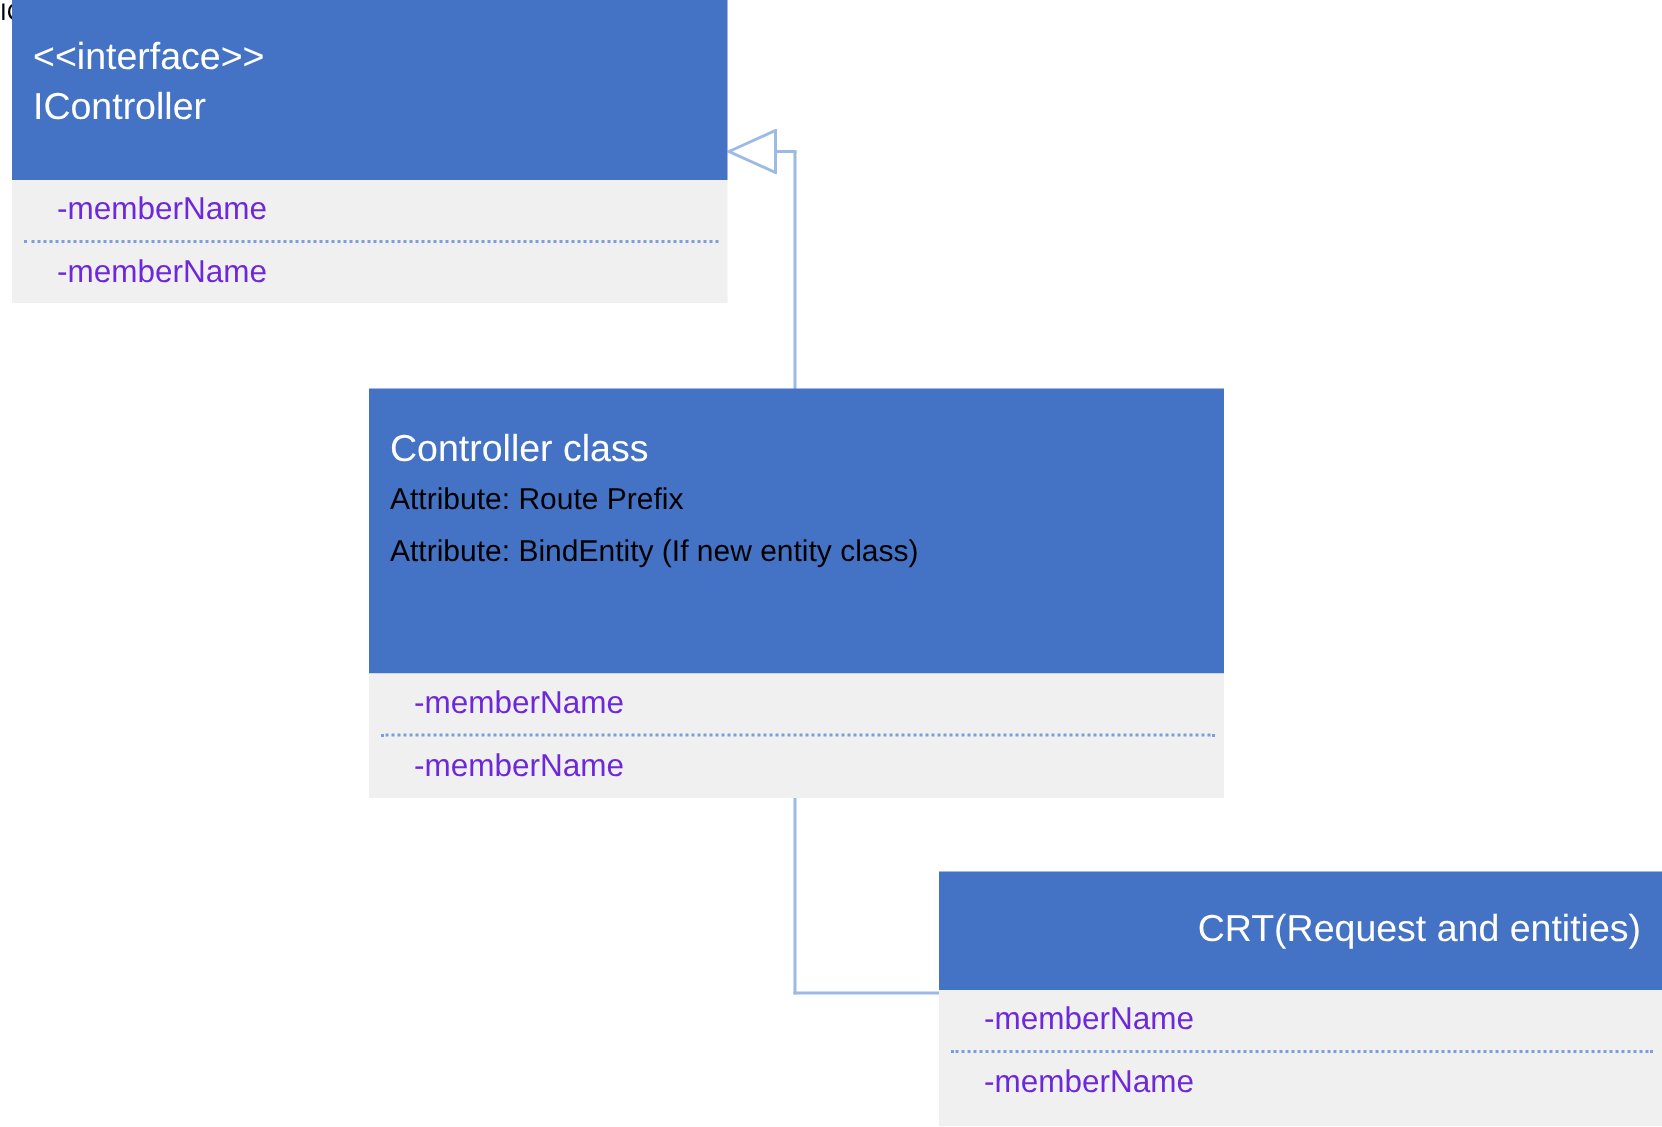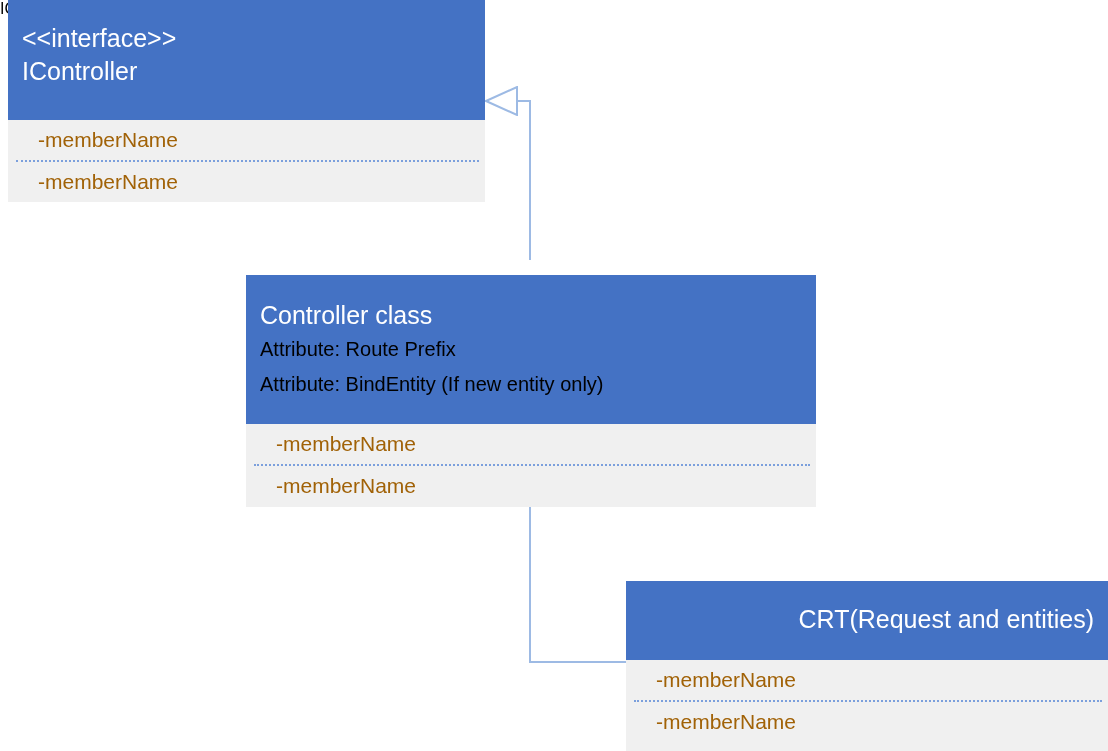--- a/index.html
+++ b/index.html
@@ -55,21 +55,21 @@
   }
   .uml-body {
     box-sizing: border-box;
     background: #F0F0F0;
     padding: 0;
     overflow: hidden;
   }
   .uml-member {
     box-sizing: border-box;
     font-size: 21px;
-    color: #a16207;
+    color: #6d28d9;
     padding-left: 30px;
     display: flex;
     align-items: center;
     white-space: pre;
   }
   .uml-sep {
     height: 0;
     border-top: 2px dotted #7B9FDC;
     margin: 0 6px 0 8px;
   }
@@ -116,24 +116,24 @@
     </div>
     <div class="uml-body" style="height:82px;">
       <div class="uml-member" style="height:40px;">-memberName</div>
       <div class="uml-sep"></div>
       <div class="uml-member" style="height:40px;">-memberName</div>
     </div>
   </div>
 
   
   <div class="uml-class" style="left:246px; top:259px; width:570px; height:232px;">
-    <div class="uml-header" style="height:149px; padding-top:24px;margin-top:16px;">
+    <div class="uml-header" style="height:190px; padding-top:24px;">
       <div class="uml-title">Controller class</div>
       <div class="uml-attr">Attribute: Route Prefix</div>
-      <div class="uml-attr">Attribute: BindEntity (If new entity only)</div>
+      <div class="uml-attr">Attribute: BindEntity (If new entity class)</div>
     </div>
     <div class="uml-body" style="height:83px;">
       <div class="uml-member" style="height:40px;">-memberName</div>
       <div class="uml-sep"></div>
       <div class="uml-member" style="height:40px;">-memberName</div>
     </div>
   </div>
 
   
   <div class="uml-class" style="left:626px; top:581px; width:482px; height:170px;">

